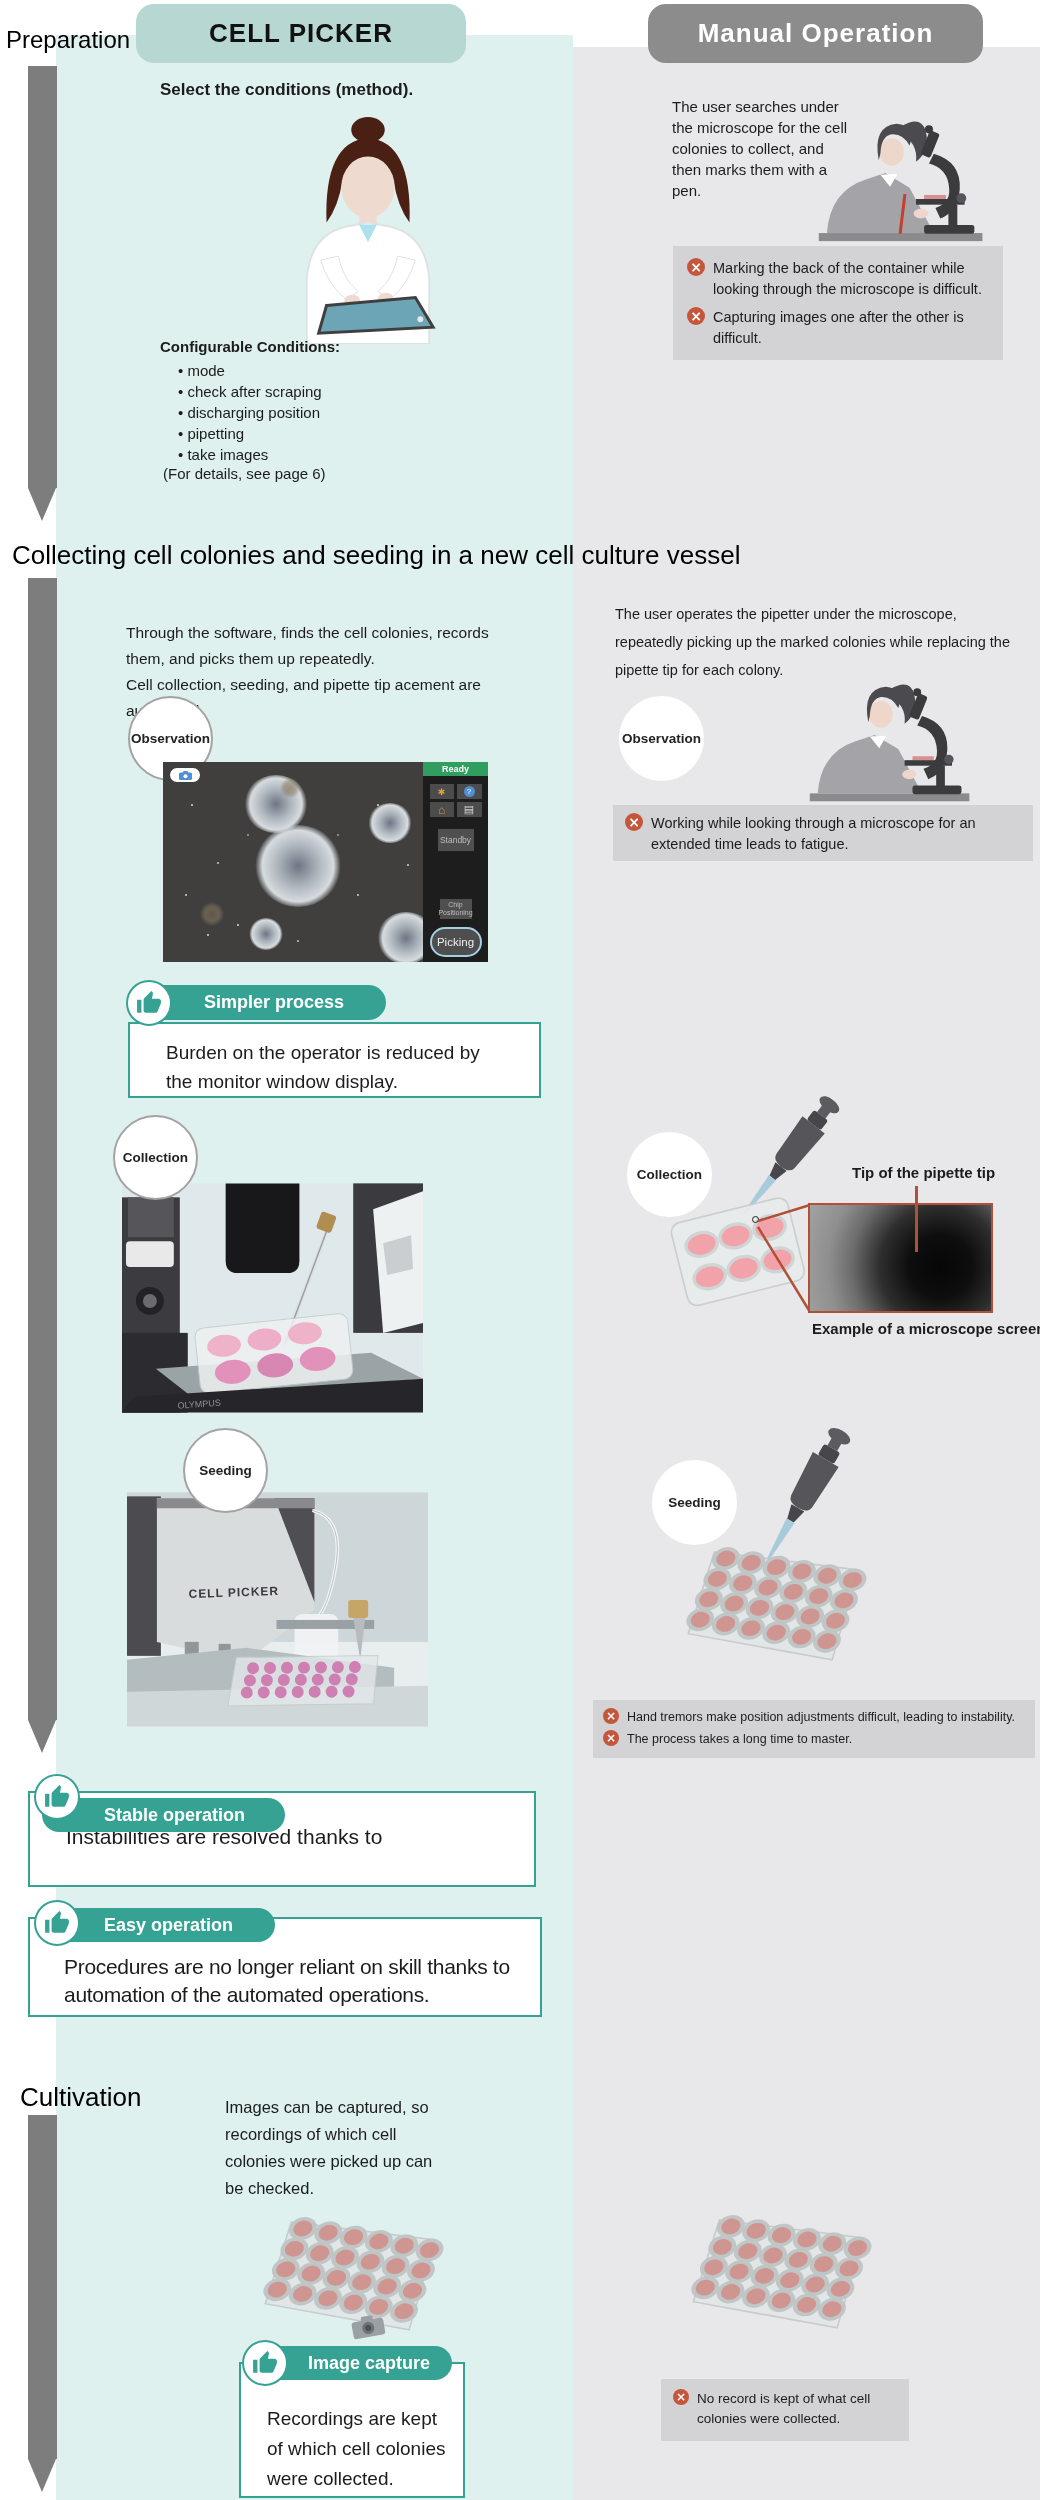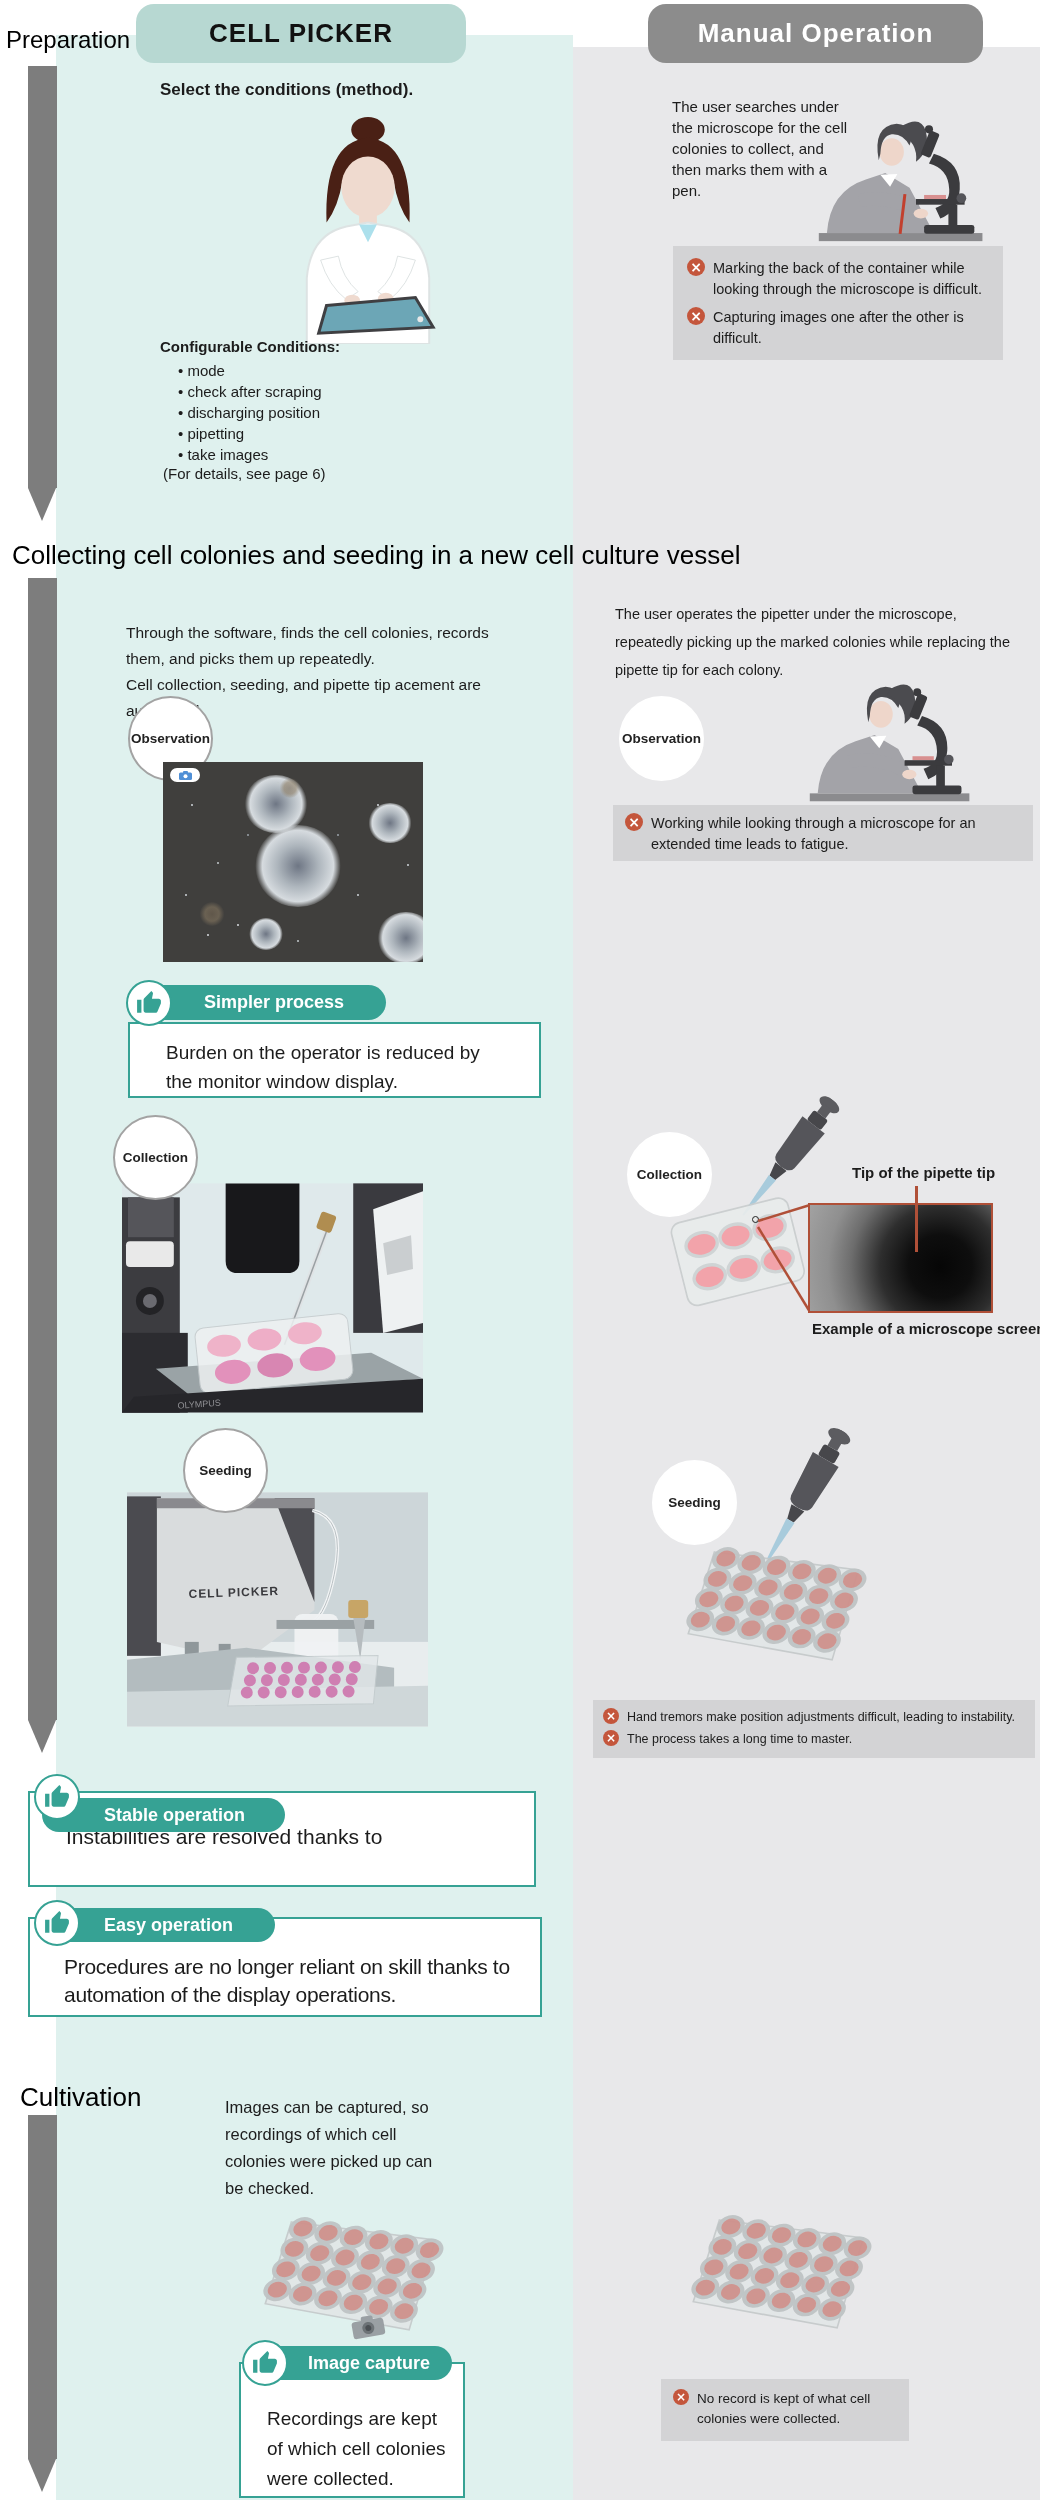--- a/index.html
+++ b/index.html
@@ -200,20 +200,34 @@
     <div class="blob warm" style="left:116px;top:16px;width:22px;height:20px;opacity:.6;"></div>
     <div class="blob warm" style="left:36px;top:140px;width:26px;height:24px;opacity:.55;"></div>
     <div class="speck" style="left:14px;top:12px;"></div>
     <div class="campill">
       <svg width="13" height="9" viewBox="0 0 13 9">
           <rect x="0" y="1.5" width="13" height="7.5" rx="1.5" fill="#4f8fd6"></rect>
           <rect x="4" y="0" width="5" height="2.5" rx="1" fill="#4f8fd6"></rect>
           <circle cx="6.5" cy="5.2" r="2" fill="#fff"></circle>
         </svg>
     </div>
+  </div>
+  <div class="sb">
+    <div class="ready">Ready</div>
+    <div class="bgrid">
+      <div class="sqb" style="color:#dfa139;">✱</div>
+      <div class="sqb">
+          <span style="width:11px;height:11px;border-radius:50%;background:#4f8fd6;color:#fff;font-size:8px;line-height:11px;text-align:center;">?</span>
+        </div>
+      <div class="sqb" style="color:#d28f3e;font-size:12px;">⌂</div>
+      <div class="sqb" style="color:#cfd3d6;font-size:11px;">▤</div>
+    </div>
+    <div class="dbtn" style="margin-top:12px;width:36px;height:22px;font-size:8.5px;">Standby</div>
+    <div class="dbtn" style="margin-top:48px;width:32px;height:20px;font-size:7px;line-height:1.2;">Chip Positioning</div>
+    <div class="dbtn" style="margin-top:8px;width:52px;height:30px;font-size:11.5px;color:#eee;background:#4e4e4e;border:2px solid #a5cfe2;border-radius:17px;box-sizing:border-box;">Picking</div>
   </div>
 </div>
 
 <div class="benefit-box" style="left:128px;top:1022px;width:413px;height:76px;padding:14px 0 0 36px;font-size:19px;line-height:29px;">
   <div class="pline">Burden on the operator is reduced by</div>
   <div class="pline">the monitor window display.</div>
 </div>
 <div class="benefit-pill" style="left:146px;top:985px;width:240px;height:35px;padding-left:58px;">
   <span>Simpler process</span>
 </div>
@@ -365,21 +379,21 @@
   <span>Stable operation</span>
 </div>
 <div class="thumb-c" style="left:34px;top:1774px;">
   <svg width="26" height="26" viewBox="0 0 24 24" fill="#36a294">
       <use href="#thumb"></use>
     </svg>
 </div>
 
 <div class="benefit-box" style="left:28px;top:1917px;width:514px;height:100px;padding:34px 0 0 34px;font-size:21px;line-height:28px;letter-spacing:-0.3px;">
   <div class="pline">Procedures are no longer reliant on skill thanks to</div>
-  <div class="pline">automation of the display operations.</div>
+  <div class="pline">automation of the automated operations.</div>
 </div>
 <div class="benefit-pill" style="left:42px;top:1908px;width:233px;height:34px;padding-left:62px;">
   <span>Easy operation</span>
 </div>
 <div class="thumb-c" style="left:34px;top:1900px;">
   <svg width="26" height="26" viewBox="0 0 24 24" fill="#36a294">
       <use href="#thumb"></use>
     </svg>
 </div>
 

